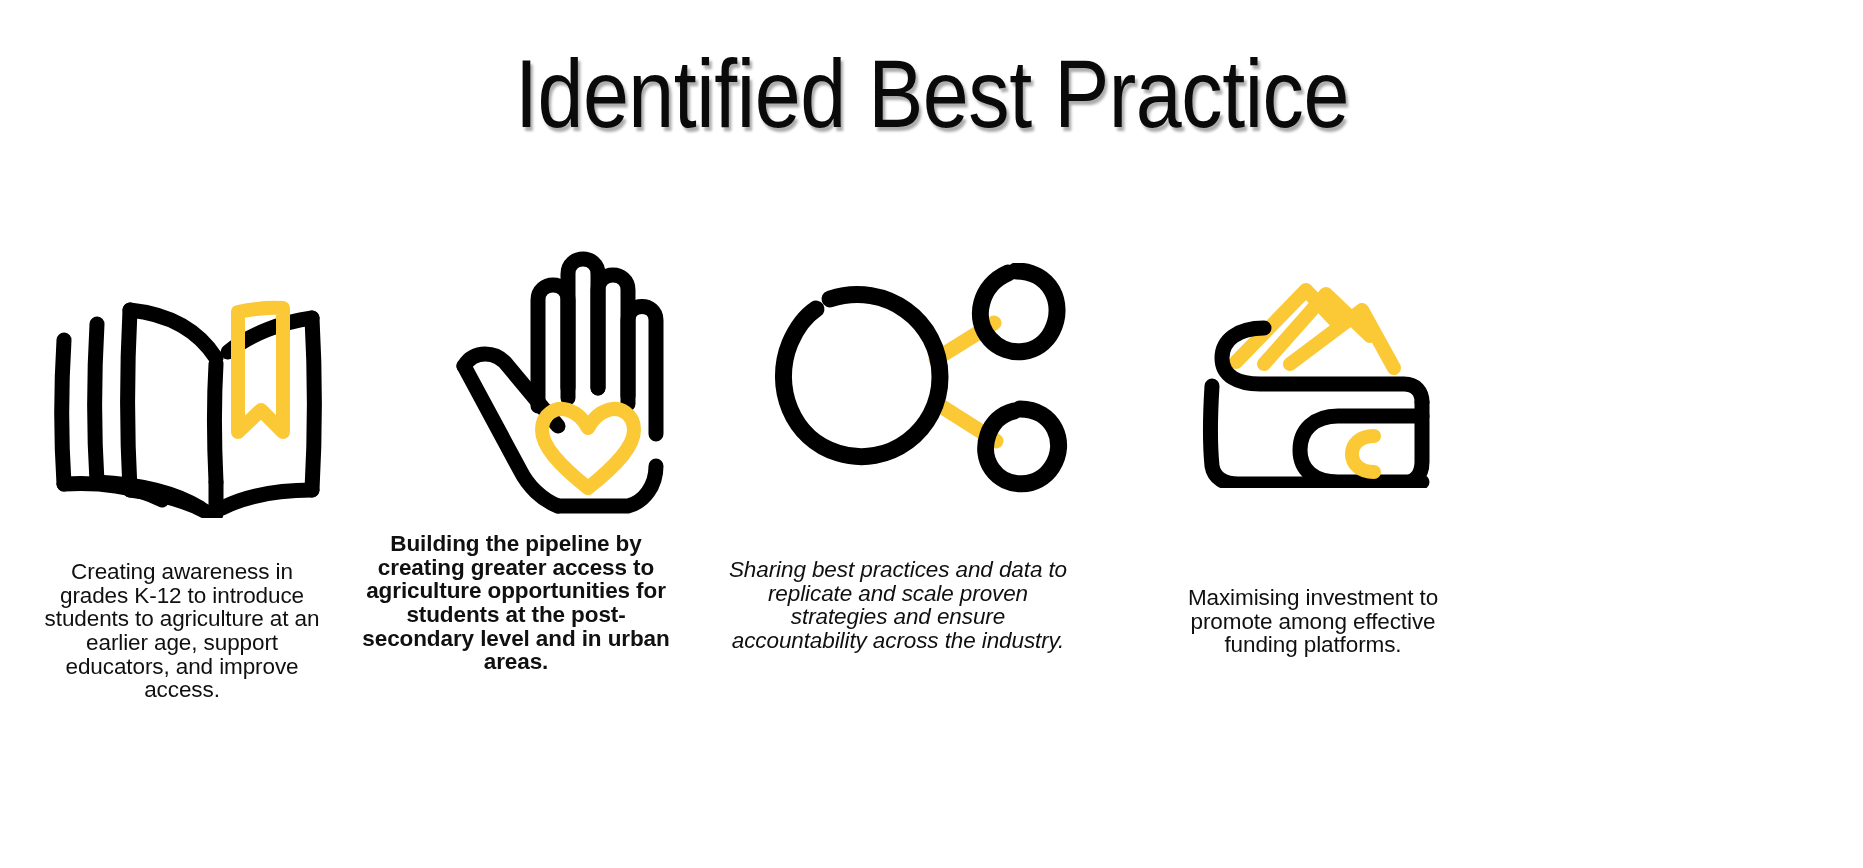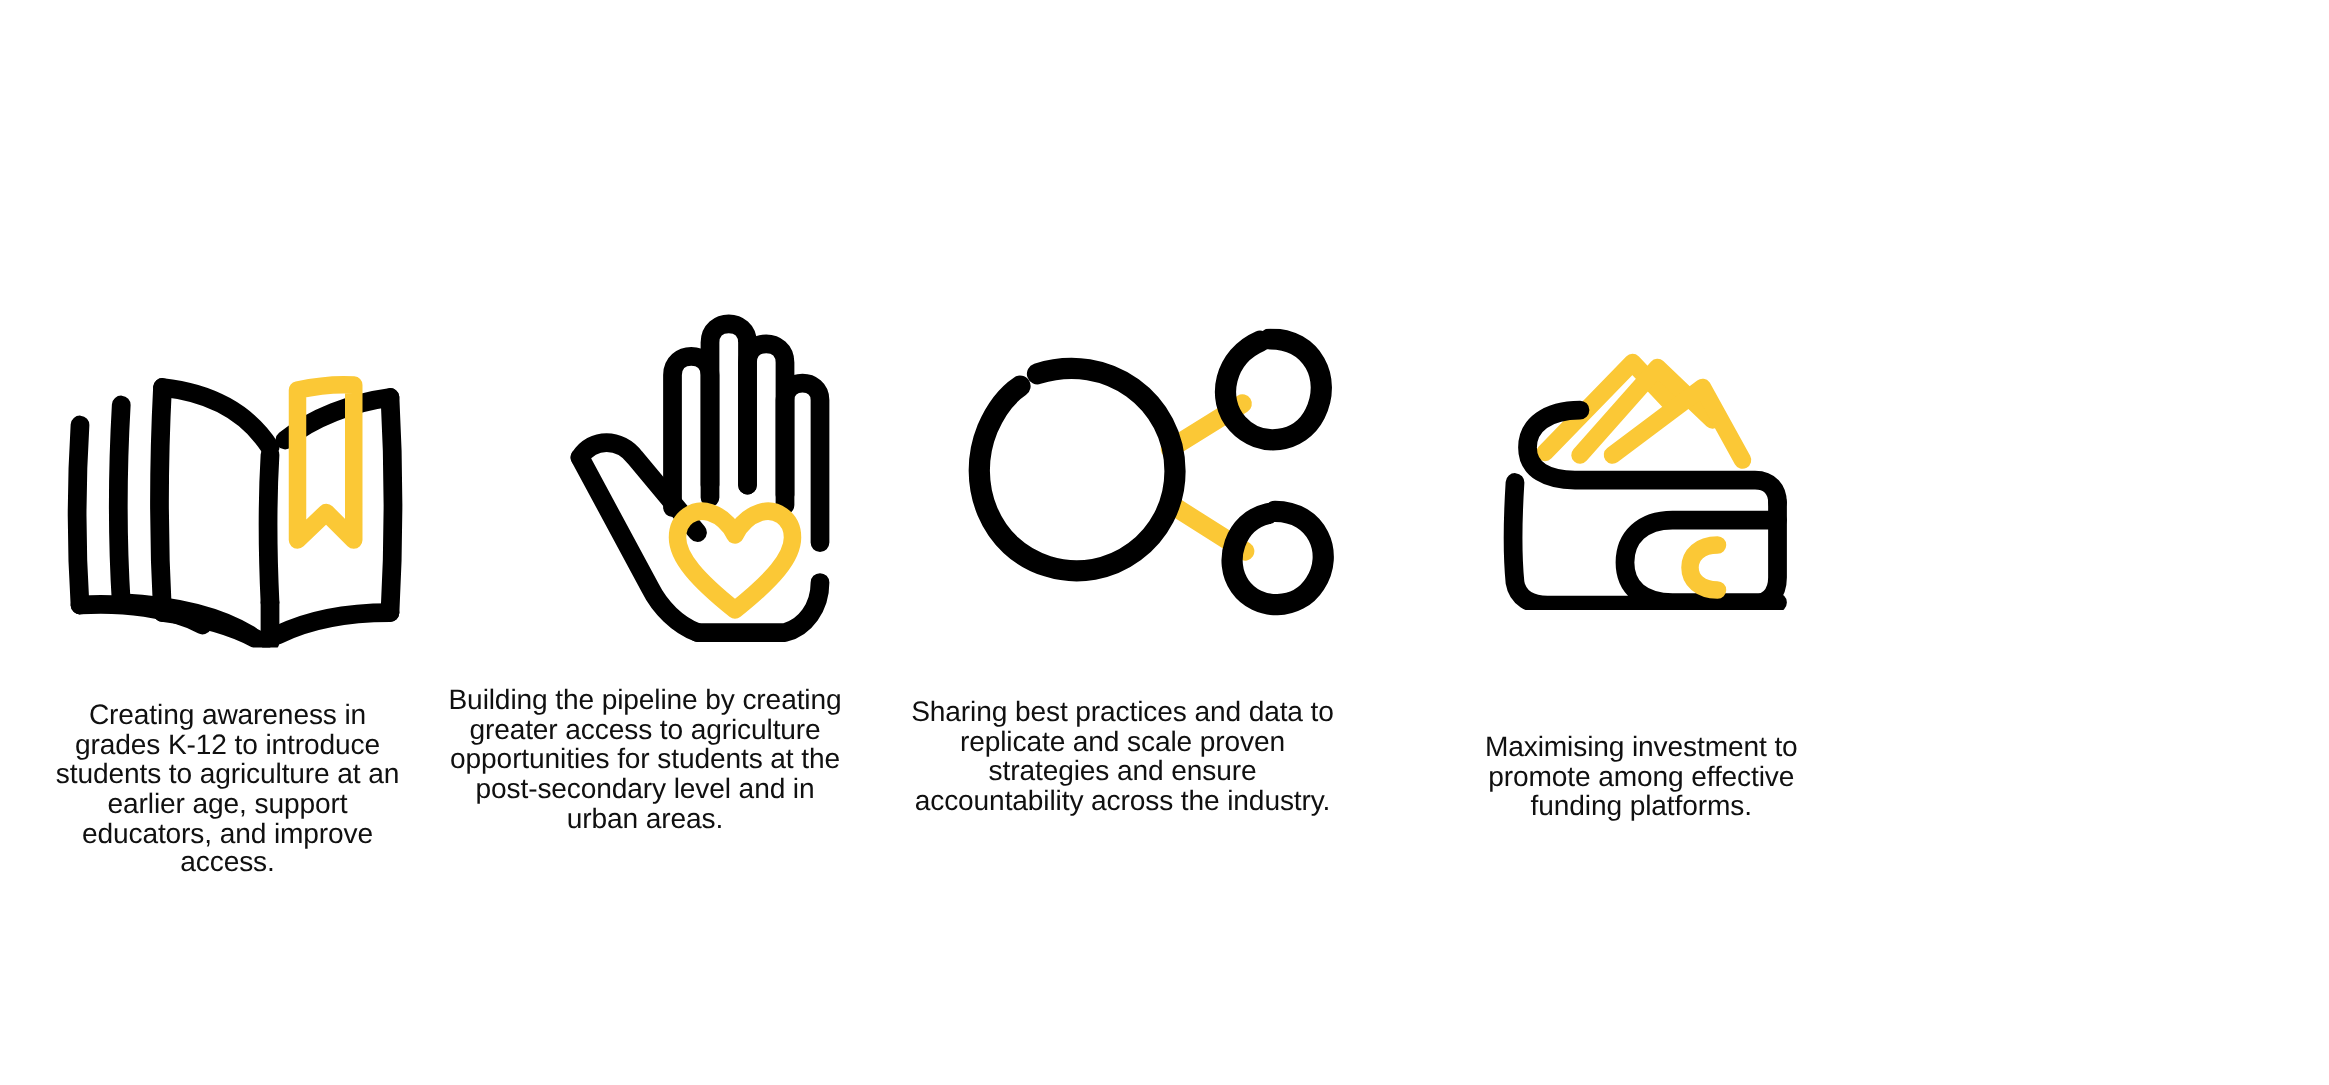--- a/index.html
+++ b/index.html
@@ -77,38 +77,41 @@
     color: #101010;
     text-align: center;
     font-weight: 400;
     letter-spacing: -0.1px;
   }
 
   
   .col-1 { width: 330px; margin-left: 0px;  }
   .col-2 { width: 340px; margin-left: 6px;  }
   .col-3 { width: 300px; margin-left: 30px; }
-  .col-4 { width: 370px; margin-left: 22px; }
+  .col-4 { width: 370px; margin-left: 22px; font-style: italic; }
   .col-5 { width: 330px; margin-left: 50px; }
 
   .col-1 .caption { width: 296px; margin-top: 42px; }
-  .col-2 .caption { width: 320px; margin-top: 30px; }
+  .col-2 .caption { width: 320px; margin-top: 14px; font-weight: bold; }
   .col-3 .caption { width: 262px; margin-top: 36px; }
   .col-4 .caption { width: 340px; margin-top: 30px; }
   .col-5 .caption { width: 270px; margin-top: 58px; }
 
   .col-3 .icon-box { align-items: center; height: 300px; }
   .col-4 .icon-box { align-items: center; height: 300px; }
   .col-5 .icon-box { align-items: center; height: 300px; }
 </style>
 </head>
 <body>
 
 <div class="slide">
 
+  <div class="title-wrap">
+    <div class="title">Identified Best Practice</div>
+  </div>
 
   <div class="columns">
 
     <div class="col col-1">
       <div class="icon-box">
         <svg width="280" height="250" viewBox="0 0 280 250" fill="none" stroke-linecap="round" stroke-linejoin="round">
 
           <path d="M14 72 C 11 120, 11 170, 14 216" stroke="#000" stroke-width="15"></path>
           <path d="M47 56 C 44 108, 44 166, 47 214" stroke="#000" stroke-width="15"></path>
 

